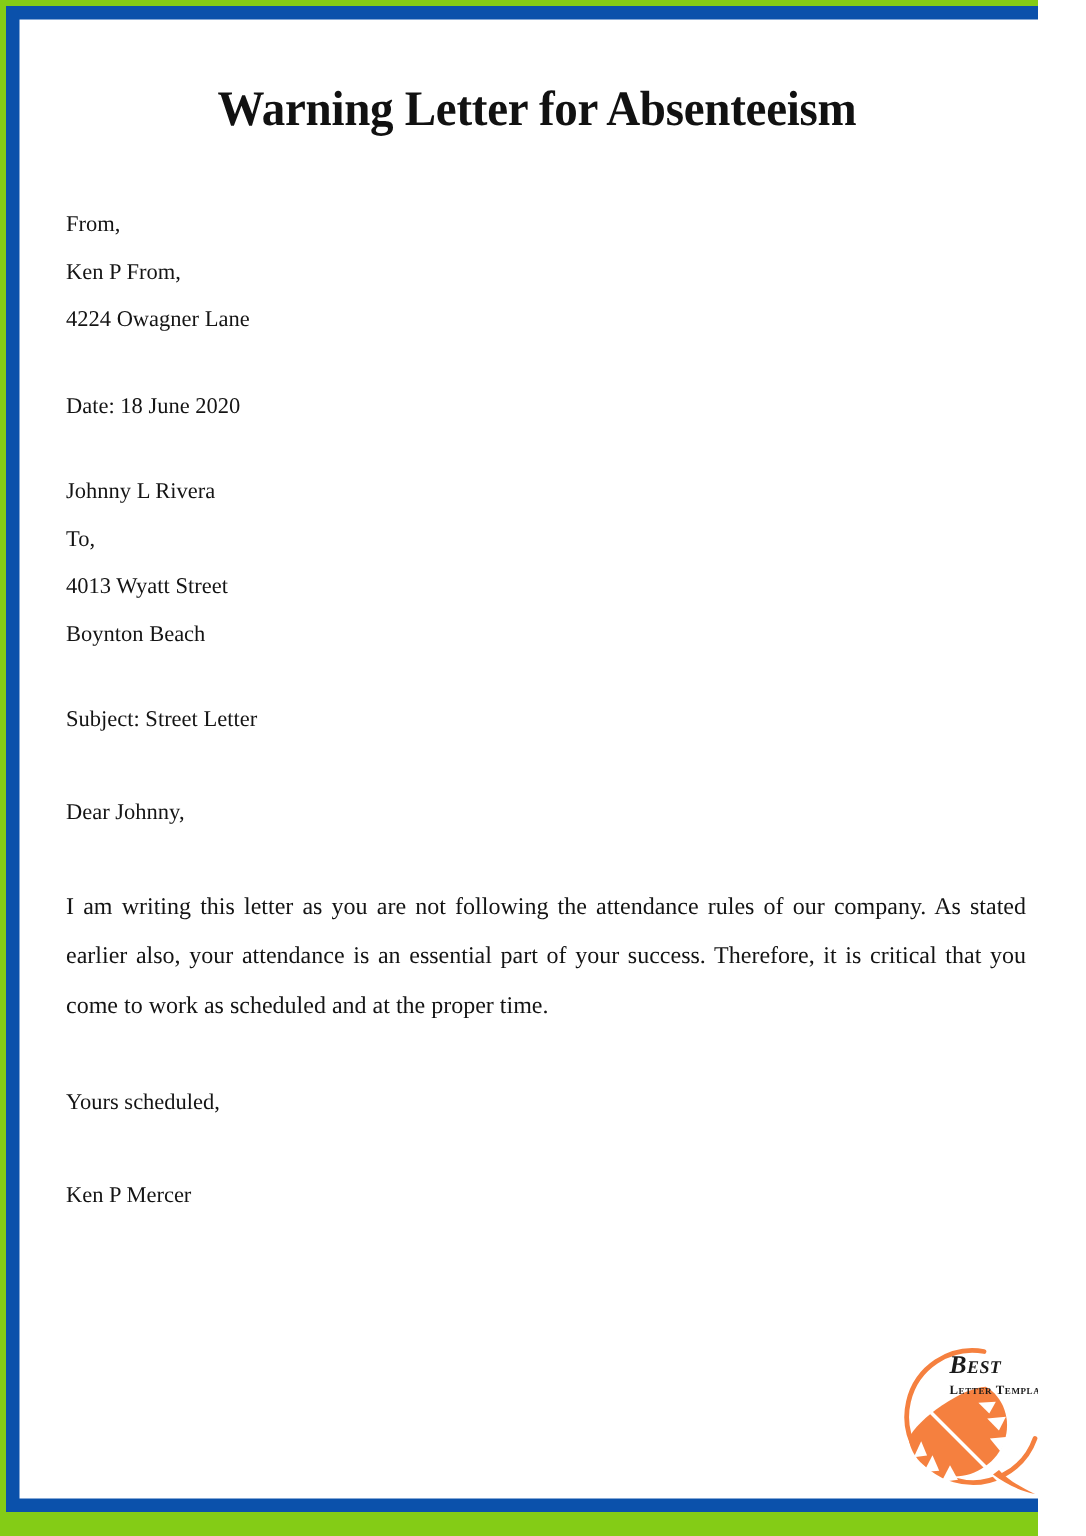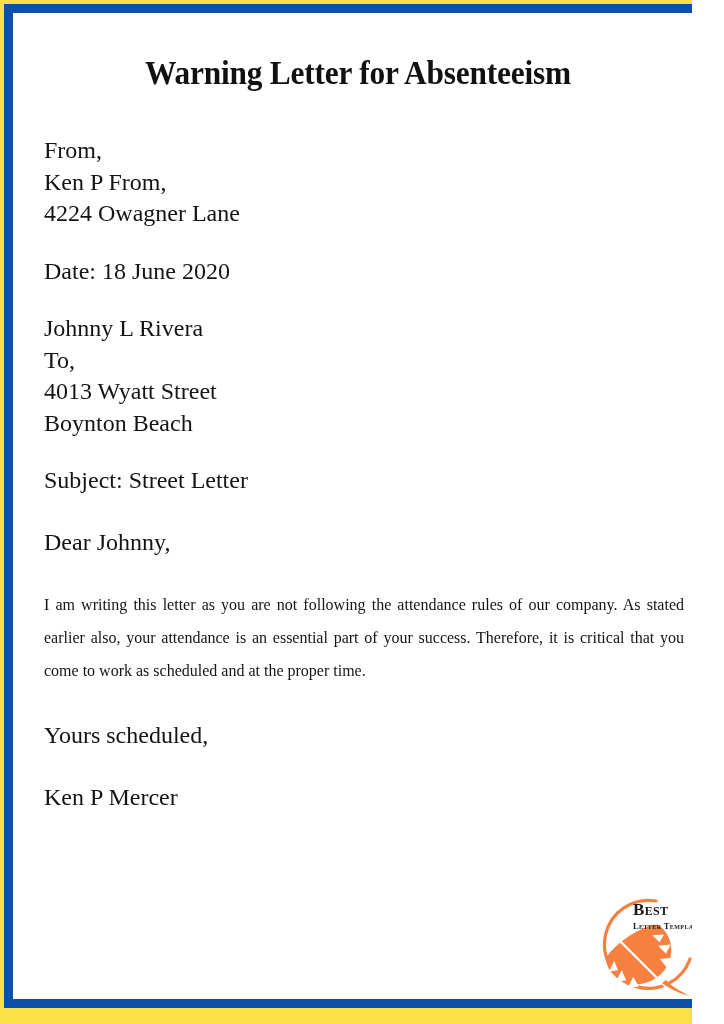--- a/index.html
+++ b/index.html
@@ -4,21 +4,21 @@
 <style>
   html, body {
     margin: 0;
     padding: 0;
     background: #ffffff;
   }
   .page {
     position: relative;
     width: 692px;
     height: 1024px;
-    background: #fde047;
+    background: #84cc16;
     overflow: hidden;
     font-family: "Liberation Serif", "DejaVu Serif", serif;
   }
 
   
   .frame {
     position: absolute;
     left: 4px;
     top: 4px;
     width: 708px;   
@@ -53,21 +53,21 @@
 
   .body-area {
     position: absolute;
     left: 31px;    
     right: 20px;
     top: 122px;
   }
 
   .block {
     color: #141414;
-    font-size: 24px;
+    font-size: 15px;
     line-height: 31.5px;
   }
 
   .addr-line { white-space: pre; }
 
   .gap-sm { height: 26px; }
   .gap-md { height: 30px; }
   .gap-lg { height: 33px; }
 
   .para {
@@ -96,20 +96,21 @@
     text-align: left;
   }
   .logo-best {
     font-family: "Liberation Serif", "DejaVu Serif", serif;
     font-weight: bold;
     font-size: 17px;
     line-height: 17px;
     color: #1a1a1a;
     font-variant: small-caps;
     letter-spacing: 0.3px;
+    font-style: italic;
   }
   .logo-sub {
     font-family: "Liberation Serif", "DejaVu Serif", serif;
     font-weight: bold;
     font-size: 8.5px;
     line-height: 10px;
     color: #1a1a1a;
     font-variant: small-caps;
     letter-spacing: 0.4px;
     margin-top: 3px;

